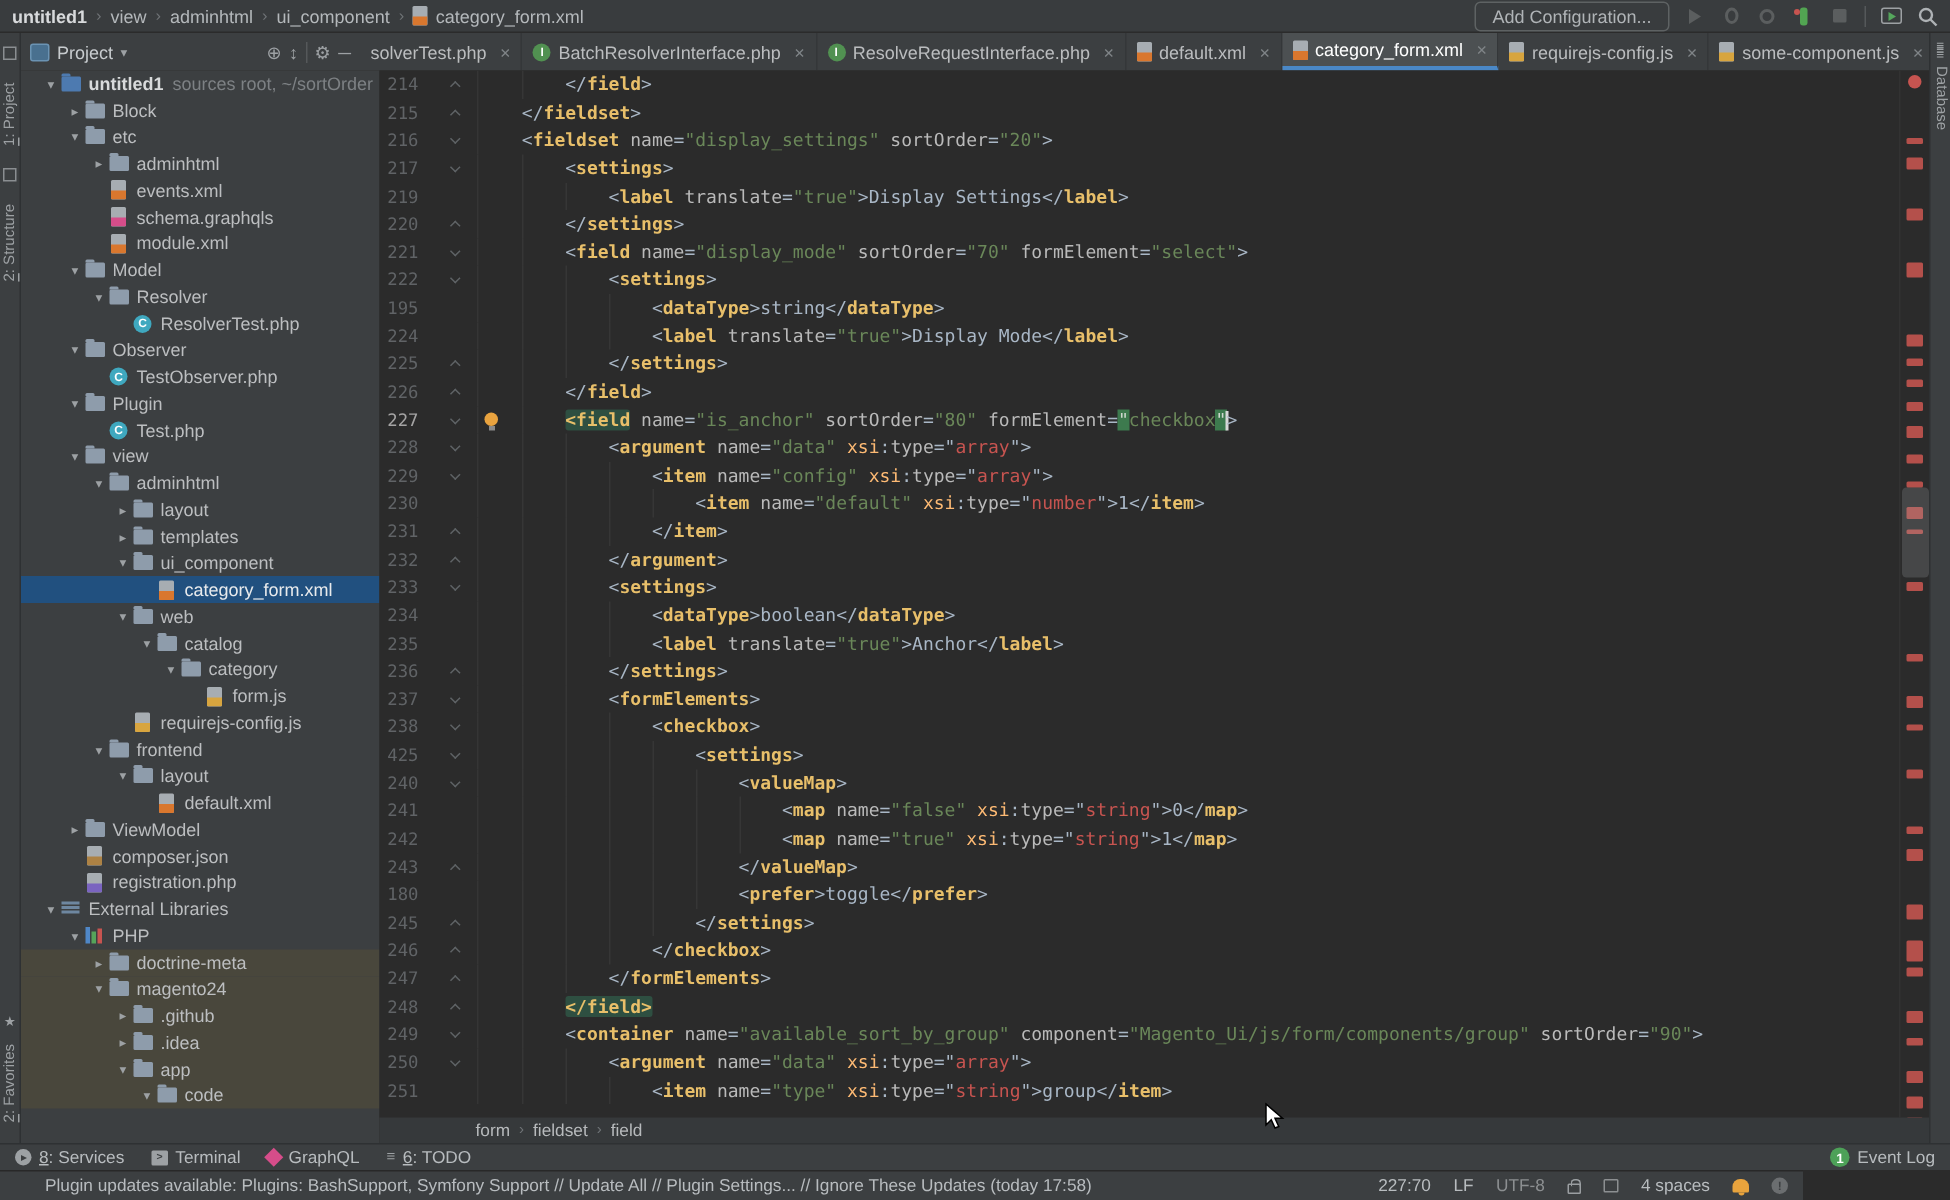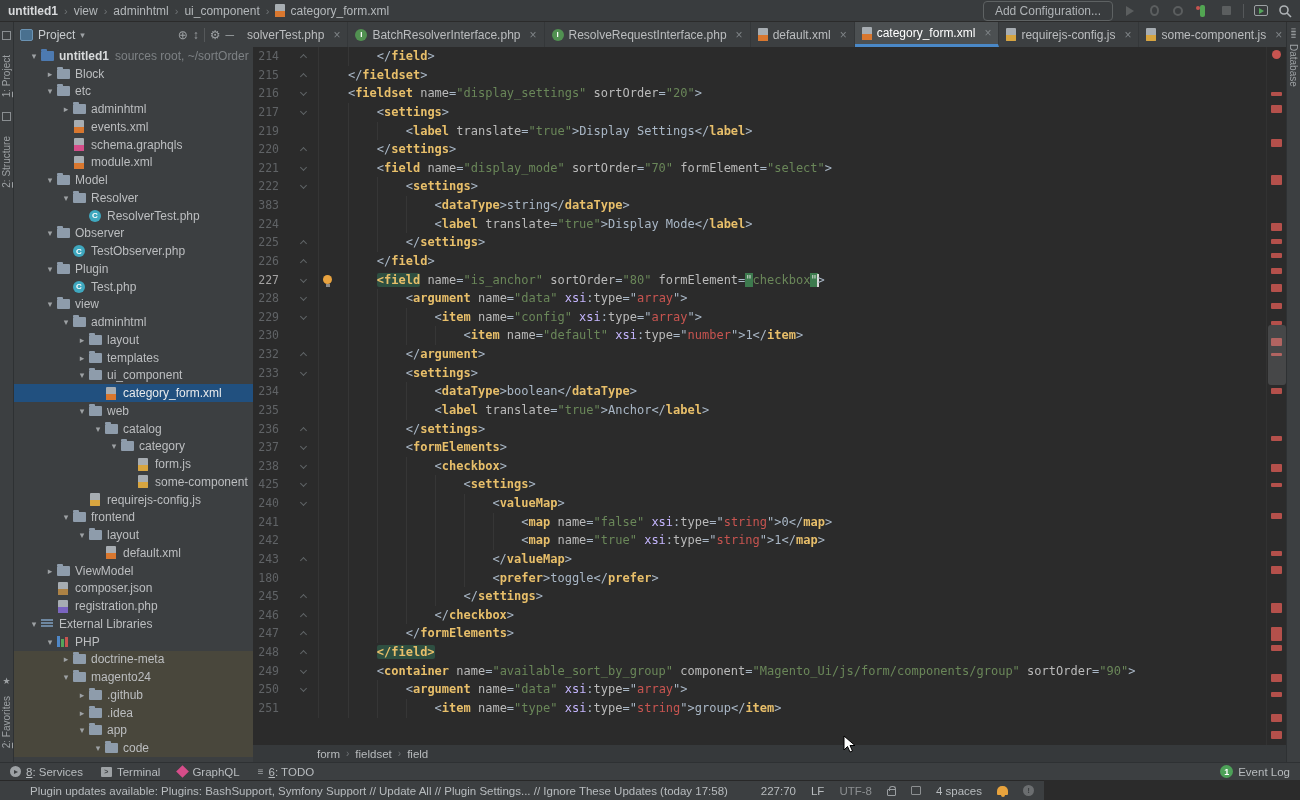--- a/index.html
+++ b/index.html
@@ -82,21 +82,21 @@
   .eline{display:flex;height:18.63px;line-height:18.63px;font-family:"DejaVu Sans Mono",monospace;font-size:12px}
   .ln{width:26px;flex:none;text-align:right;color:#606366;font-size:11.5px}
   .ln.cur{color:#a4a3a3}
   .fold{width:40px;flex:none;position:relative;border-right:1px solid #353535}
   .fold .fm{position:absolute;left:22px;top:6px;width:5px;height:5px;border-right:1.5px solid #5f6366;border-bottom:1.5px solid #5f6366}
   .fold .fm.o{transform:rotate(45deg)}
   .fold .fm.c{transform:rotate(-135deg);top:8px}
   .code{flex:1;white-space:pre;position:relative;color:#a9b7c6;padding-left:0}
   .guide{position:absolute;top:0;bottom:0;width:1px;background:rgba(255,255,255,0.055)}
   .tk-p{color:#a9b7c6}.tk-t{color:#e8bf6a;font-weight:600}.tk-a{color:#bababa}
-  .tk-s{color:#6a8759}.tk-n{color:#c4b5fd}.tk-r{color:#c75450}.tk-x{color:#a9b7c6}.tk-k{color:#cc7832}
+  .tk-s{color:#6a8759}.tk-n{color:#fdba74}.tk-r{color:#c75450}.tk-x{color:#a9b7c6}.tk-k{color:#cc7832}
   .tk-T{color:#e8bf6a;font-weight:600;background:#2e4f41;border-radius:2px}
   .tk-q{color:#cfd8cf;background:#3d7a4e}
   .caret{display:inline-block;width:2px;height:13px;background:#d8d8d8;vertical-align:middle;margin:0 -1px}
   .bulb{position:absolute;left:4px;top:4px;width:9px;height:9px;background:#e9a33f;border-radius:50%}
   .bulb:after{content:"";position:absolute;left:2.5px;top:9px;width:4px;height:3px;background:#8a8a8a}
 
   
   #stripe{left:1266px;top:47px;width:20px;height:698px;background:#2b2b2b;border-left:1px solid #323232}
   #stripe .errico{position:absolute;left:5px;top:3px;width:9px;height:9px;border-radius:50%;background:#c75450}
   #stripe .mark{position:absolute;left:4px;width:11px;background:#b4504b;border-radius:1px}
@@ -121,21 +121,21 @@
   .i-svc b{width:0;height:0;border-left:4px solid #3c3f41;border-top:2.5px solid transparent;border-bottom:2.5px solid transparent;margin-left:1px}
   .i-term{width:11px;height:10px;background:#9da1a4;border-radius:1px;color:#3c3f41;font-size:7px;font-weight:bold;
     display:inline-flex;align-items:center;justify-content:center}
   .i-gql{width:9px;height:9px;background:#d64d8a;transform:rotate(45deg)}
   .i-todo{color:#9da1a4;font-size:10px}
   #eventlog{margin-left:auto;display:flex;align-items:center;gap:5px}
   .badge{width:13px;height:13px;border-radius:50%;background:#4da158;color:#fff;font-size:9px;font-weight:bold;
     display:inline-flex;align-items:center;justify-content:center}
 
   
-  #statusbar{left:0;top:780px;width:1044px;height:20px;background:#3c3f41;border-top:1px solid #282828;
+  #statusbar{left:0;top:780px;width:1202px;height:20px;background:#3c3f41;border-top:1px solid #282828;
     display:flex;align-items:center;font-size:11.5px;color:#b8bcbf;padding:0 10px}
   .sb-sq{width:10px;height:10px;border:1px solid #9a9e a1;border-radius:2px;margin-right:10px}
   #sb-right{margin-left:auto;display:flex;align-items:center;gap:15px}
   .dim{color:#8c8f91}
   .i-lock{width:9px;height:7px;border:1px solid #9a9ea1;border-radius:1px;position:relative;margin-top:3px}
   .i-lock:before{content:"";position:absolute;left:1px;top:-4px;width:5px;height:4px;border:1px solid #9a9ea1;border-bottom:none;border-radius:3px 3px 0 0}
   .i-grid{width:10px;height:9px;border:1px solid #8c8f91;border-radius:1px}
   .i-bell{width:11px;height:9px;background:#e8a33d;border-radius:5px 5px 1px 1px;position:relative}
   .i-bell:after{content:"";position:absolute;left:3.5px;top:9px;width:4px;height:2px;background:#e8a33d;border-radius:0 0 2px 2px}
   .i-info{width:11px;height:11px;border-radius:50%;background:#6b6e70;color:#3c3f41;font-size:8px;font-weight:bold;
@@ -441,28 +441,20 @@
     </div>
     <div class="trow">
       <span style="width: 110px; flex: 0 0 auto;"></span>
       <span class="arrow"></span>
       <span class="ticon">
         <span class="fpage f-js"></span>
       </span>
       <span class="lbl">form.js</span>
     </div>
     <div class="trow">
-      <span style="width: 110px; flex: 0 0 auto;"></span>
-      <span class="arrow"></span>
-      <span class="ticon">
-        <span class="fpage f-js"></span>
-      </span>
-      <span class="lbl">some-component</span>
-    </div>
-    <div class="trow">
       <span style="width: 62px; flex: 0 0 auto;"></span>
       <span class="arrow"></span>
       <span class="ticon">
         <span class="fpage f-js"></span>
       </span>
       <span class="lbl">requirejs-config.js</span>
     </div>
     <div class="trow">
       <span style="width: 46px; flex: 0 0 auto;"></span>
       <span class="arrow">▾</span>
@@ -634,21 +626,21 @@
       <span class="code"><span class="guide" style="left: 28.92px;"></span><span>        </span><span class="tk-p">&lt;</span><span class="tk-t">field</span><span class="tk-a"> name</span><span class="tk-p">=</span><span class="tk-s">"display_mode"</span><span class="tk-a"> sortOrder</span><span class="tk-p">=</span><span class="tk-s">"70"</span><span class="tk-a"> formElement</span><span class="tk-p">=</span><span class="tk-s">"select"</span><span class="tk-p">&gt;</span></span>
     </div>
     <div class="eline">
       <span class="ln">222</span>
       <span class="fold">
         <span class="fm o"></span>
       </span>
       <span class="code"><span class="guide" style="left: 28.92px;"></span><span class="guide" style="left: 57.84px;"></span><span>            </span><span class="tk-p">&lt;</span><span class="tk-t">settings</span><span class="tk-p">&gt;</span></span>
     </div>
     <div class="eline">
-      <span class="ln">383</span>
+      <span class="ln">195</span>
       <span class="fold"></span>
       <span class="code"><span class="guide" style="left: 28.92px;"></span><span class="guide" style="left: 57.84px;"></span><span class="guide" style="left: 86.76px;"></span><span>                </span><span class="tk-p">&lt;</span><span class="tk-t">dataType</span><span class="tk-p">&gt;</span><span class="tk-x">string</span><span class="tk-p">&lt;/</span><span class="tk-t">dataType</span><span class="tk-p">&gt;</span></span>
     </div>
     <div class="eline">
       <span class="ln">224</span>
       <span class="fold"></span>
       <span class="code"><span class="guide" style="left: 28.92px;"></span><span class="guide" style="left: 57.84px;"></span><span class="guide" style="left: 86.76px;"></span><span>                </span><span class="tk-p">&lt;</span><span class="tk-t">label</span><span class="tk-a"> translate</span><span class="tk-p">=</span><span class="tk-s">"true"</span><span class="tk-p">&gt;</span><span class="tk-x">Display Mode</span><span class="tk-p">&lt;/</span><span class="tk-t">label</span><span class="tk-p">&gt;</span></span>
     </div>
     <div class="eline">
       <span class="ln">225</span>
@@ -682,20 +674,27 @@
       <span class="ln">229</span>
       <span class="fold">
         <span class="fm o"></span>
       </span>
       <span class="code"><span class="guide" style="left: 28.92px;"></span><span class="guide" style="left: 57.84px;"></span><span class="guide" style="left: 86.76px;"></span><span>                </span><span class="tk-p">&lt;</span><span class="tk-t">item</span><span class="tk-a"> name</span><span class="tk-p">=</span><span class="tk-s">"config"</span><span class="tk-n"> xsi</span><span class="tk-p">:</span><span class="tk-a">type</span><span class="tk-p">=</span><span class="tk-p">"</span><span class="tk-r">array</span><span class="tk-p">"</span><span class="tk-p">&gt;</span></span>
     </div>
     <div class="eline">
       <span class="ln">230</span>
       <span class="fold"></span>
       <span class="code"><span class="guide" style="left: 28.92px;"></span><span class="guide" style="left: 57.84px;"></span><span class="guide" style="left: 86.76px;"></span><span class="guide" style="left: 115.68px;"></span><span>                    </span><span class="tk-p">&lt;</span><span class="tk-t">item</span><span class="tk-a"> name</span><span class="tk-p">=</span><span class="tk-s">"default"</span><span class="tk-n"> xsi</span><span class="tk-p">:</span><span class="tk-a">type</span><span class="tk-p">=</span><span class="tk-p">"</span><span class="tk-r">number</span><span class="tk-p">"</span><span class="tk-p">&gt;</span><span class="tk-x">1</span><span class="tk-p">&lt;/</span><span class="tk-t">item</span><span class="tk-p">&gt;</span></span>
+    </div>
+    <div class="eline">
+      <span class="ln">231</span>
+      <span class="fold">
+        <span class="fm c"></span>
+      </span>
+      <span class="code"><span class="guide" style="left: 28.92px;"></span><span class="guide" style="left: 57.84px;"></span><span class="guide" style="left: 86.76px;"></span><span>                </span><span class="tk-p">&lt;/</span><span class="tk-t">item</span><span class="tk-p">&gt;</span></span>
     </div>
     <div class="eline">
       <span class="ln">232</span>
       <span class="fold">
         <span class="fm c"></span>
       </span>
       <span class="code"><span class="guide" style="left: 28.92px;"></span><span class="guide" style="left: 57.84px;"></span><span>            </span><span class="tk-p">&lt;/</span><span class="tk-t">argument</span><span class="tk-p">&gt;</span></span>
     </div>
     <div class="eline">
       <span class="ln">233</span>

